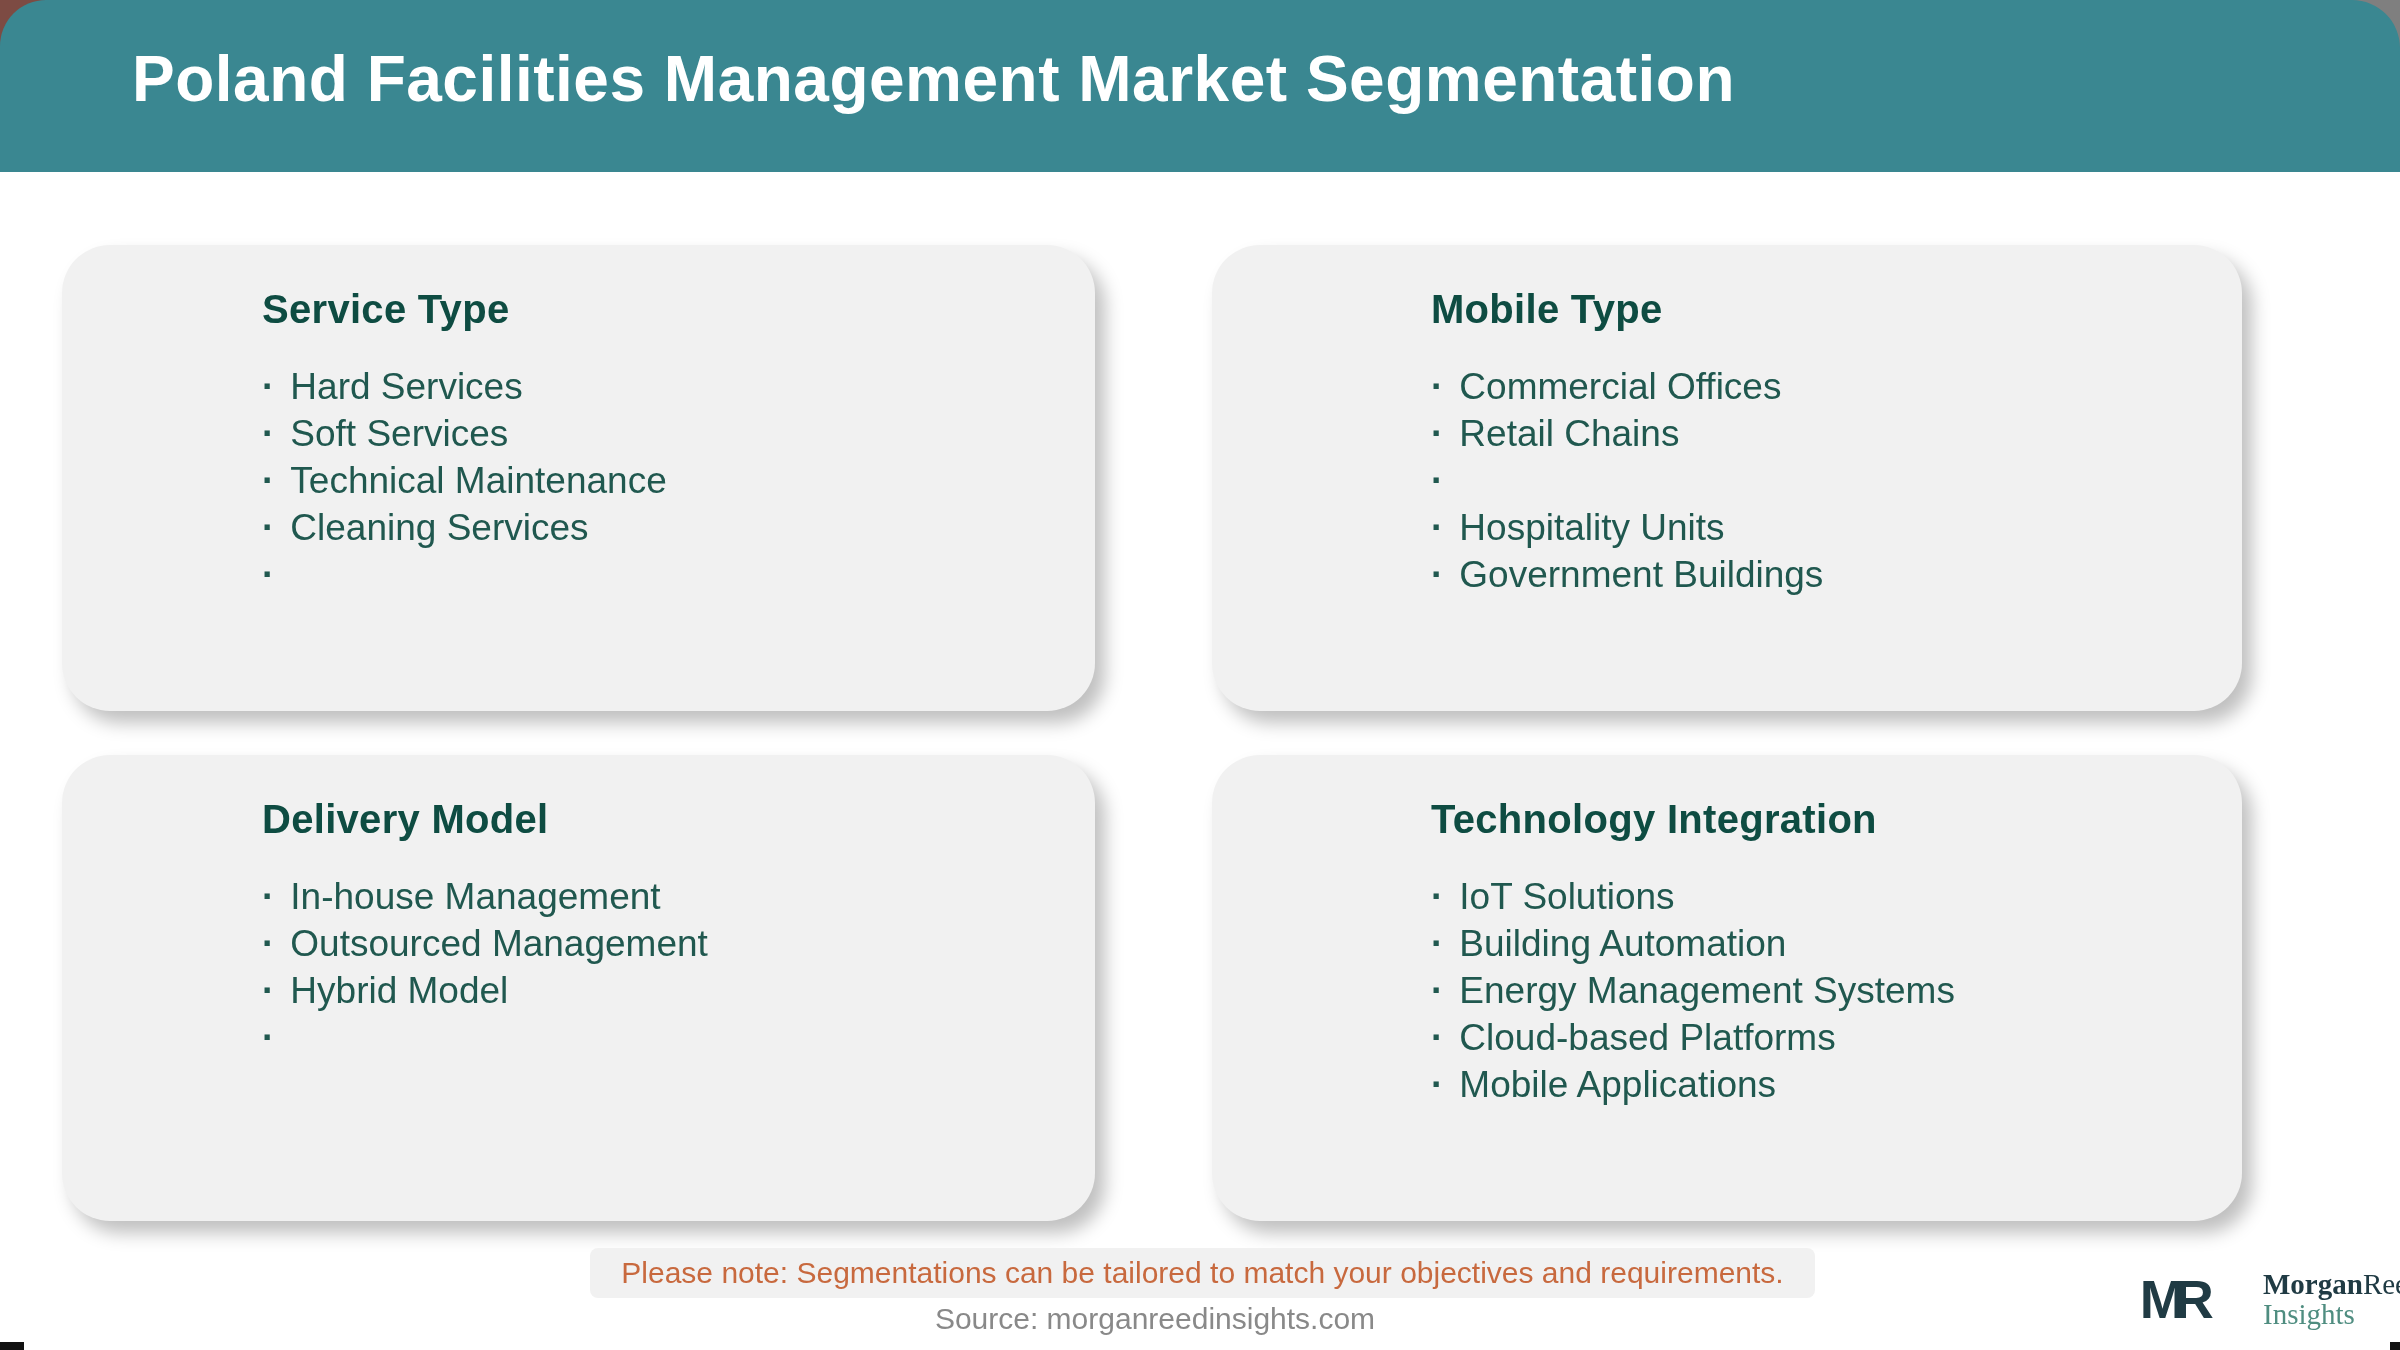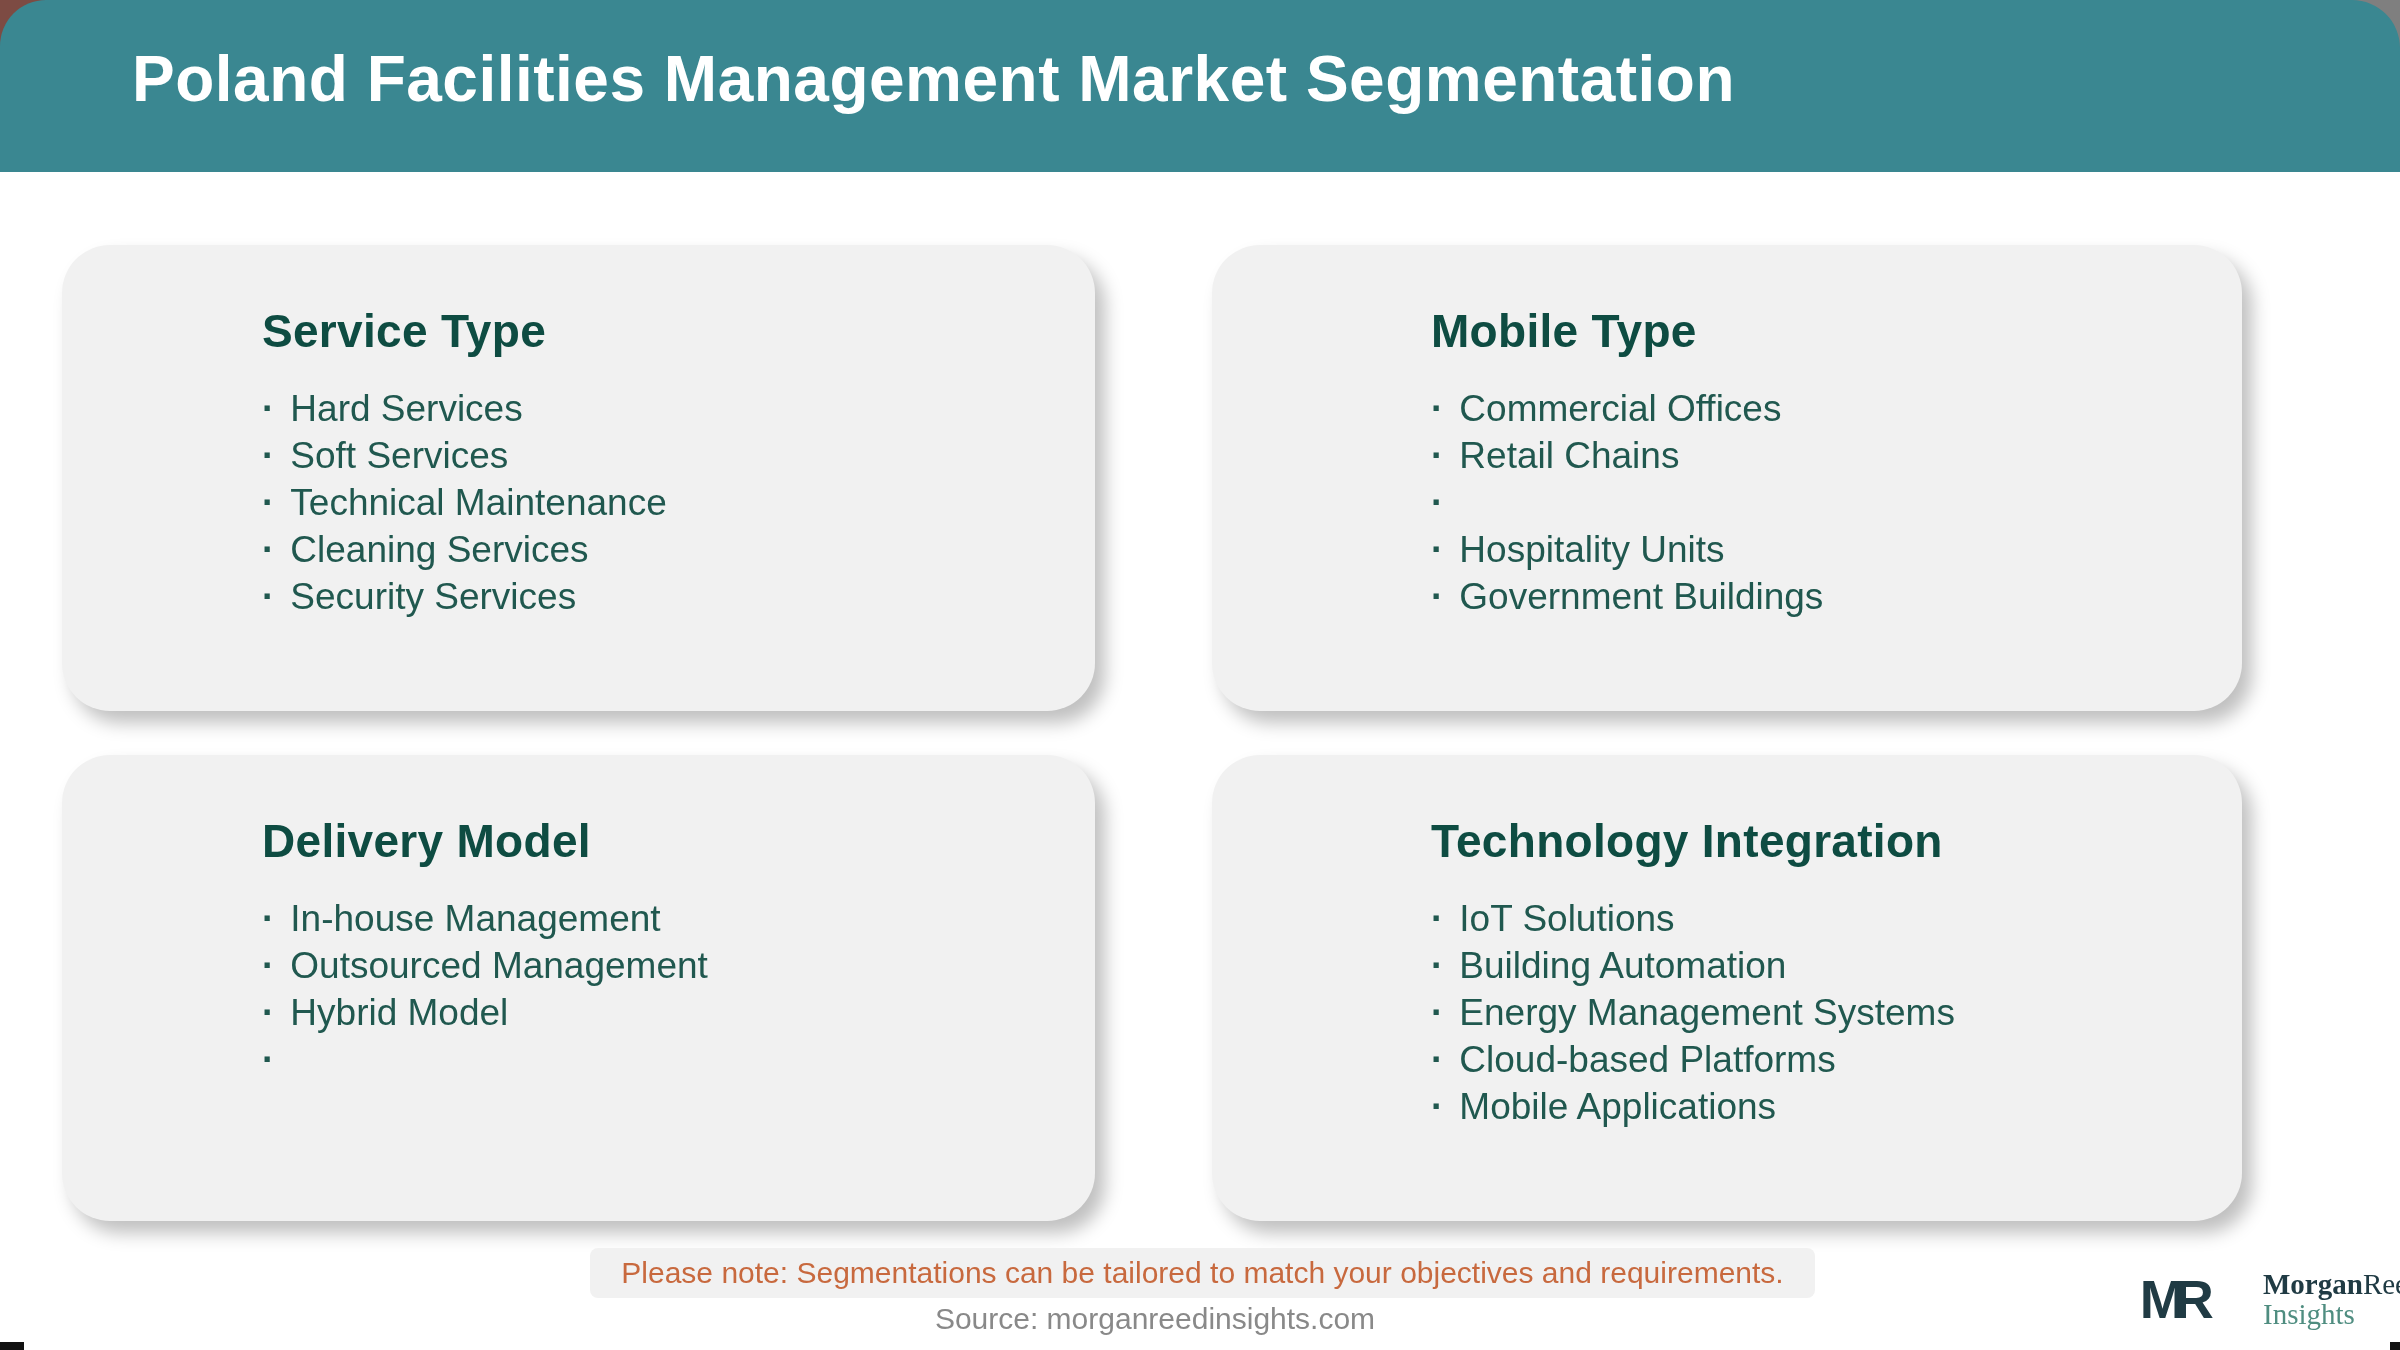--- a/index.html
+++ b/index.html
@@ -27,21 +27,21 @@
   .card{
     position:absolute;background:#f1f1f1;border-radius:48px;
     box-shadow:10px 12px 18px rgba(0,0,0,0.25);
     box-sizing:border-box;
   }
   .card.c1{left:62px;top:245px;width:1033px;height:466px;padding-left:200px;}
   .card.c2{left:1212px;top:245px;width:1030px;height:466px;padding-left:219px;}
   .card.c3{left:62px;top:755px;width:1033px;height:466px;padding-left:200px;}
   .card.c4{left:1212px;top:755px;width:1030px;height:466px;padding-left:219px;}
   .card-title{
-    margin:58px 0 0 0;color:#0e4c42;font-size:46px;font-weight:bold;
+    margin:36px 0 0 0;color:#0e4c42;font-size:40px;font-weight:bold;
     line-height:56px;letter-spacing:0.3px;
   }
   .card-list{
     list-style:none;margin:26px 0 0 0;padding:0;
   }
   .card-list li{
     color:#20584f;font-size:37px;line-height:47px;
     display:flex;align-items:baseline;
   }
   .bullet{
@@ -103,21 +103,20 @@
     <li>
         <span class="bullet">·</span>
         <span>Technical Maintenance</span>
       </li>
     <li>
         <span class="bullet">·</span>
         <span>Cleaning Services</span>
       </li>
     <li>
         <span class="bullet">·</span>
-        <span>Security Services</span>
       </li>
   </ul>
 </div>
 
 <div class="card c2">
   <h2 class="card-title">Mobile Type</h2>
   <ul class="card-list">
     <li>
         <span class="bullet">·</span>
         <span>Commercial Offices</span>

